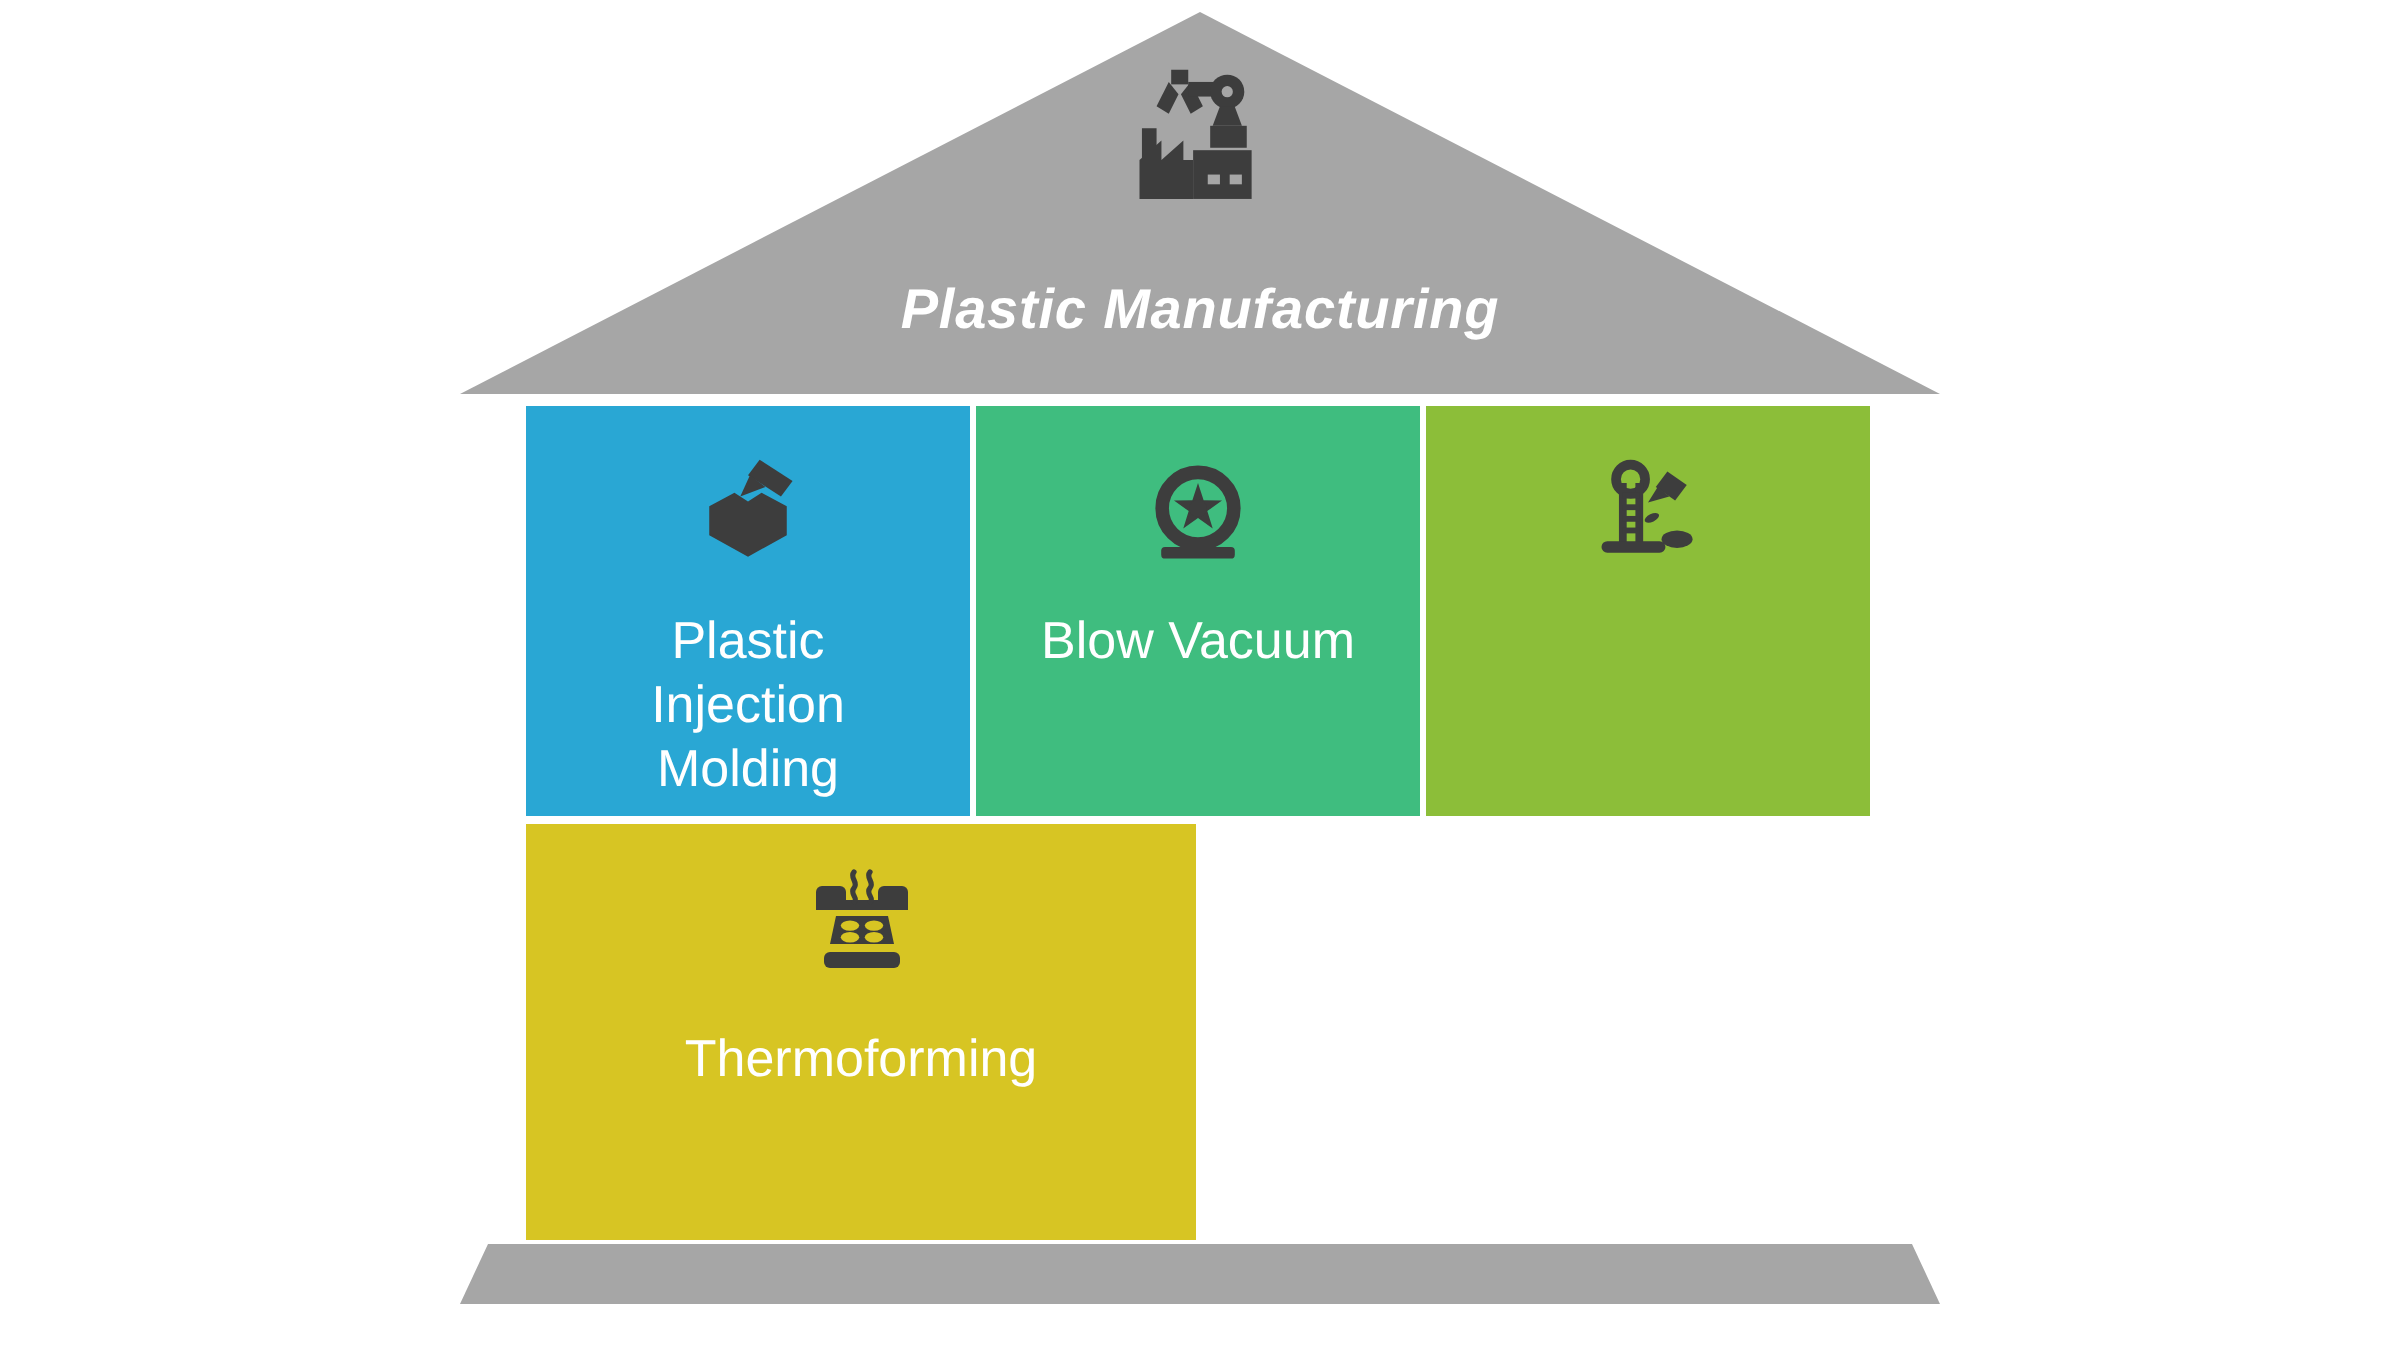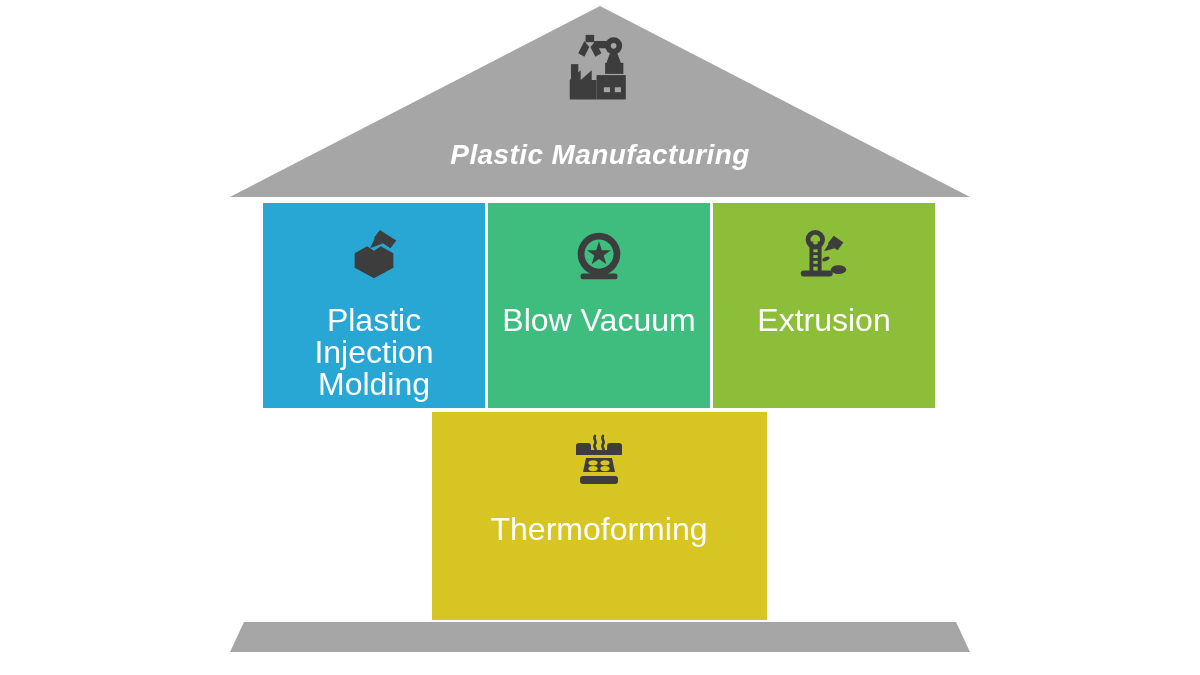--- a/index.html
+++ b/index.html
@@ -5,28 +5,28 @@
   html,body{margin:0;padding:0;background:#ffffff;}
   body{width:1200px;height:675px;overflow:hidden;font-family:"Liberation Sans",sans-serif;}
   .canvas{position:relative;width:1200px;height:675px;background:#ffffff;}
   .structure{position:absolute;left:0;top:0;width:1200px;height:675px;}
   .structure polygon{fill:var(--gray);}
   .roof-icon{position:absolute;left:559px;top:28px;width:80px;height:82px;display:flex;align-items:center;justify-content:center;}
   .title{position:absolute;left:0;top:139px;width:100%;text-align:center;color:var(--white);
          font-size:28px;font-weight:bold;font-style:italic;letter-spacing:.4px;}
   .row{position:absolute;left:263px;width:672px;display:flex;gap:3px;}
   .row1{top:203px;height:205px;}
-  .row2{top:412px;height:208px;justify-content:center;}
+  .row2{top:412px;height:208px;}
   .block{background:var(--c);display:flex;flex-direction:column;align-items:center;
          box-sizing:border-box;padding-top:20px;}
   .row1 .block{flex:1 1 0;}
   .row2 .block-thermoforming{flex:0 0 335px;}
   .row2 .block-vacuum{flex:1 1 0;}
   .icon-wrap{height:68px;display:flex;align-items:center;justify-content:center;}
-  .block-label{margin-top:13px;color:var(--white);font-size:32px;line-height:32px;
+  .block-label{margin-top:13px;color:var(--white);font-size:26px;line-height:32px;
                text-align:center;white-space:pre-line;font-weight:500;}
   .ic{display:block;}
   .ic .dark{fill:var(--icon);}
   .ic .cut{fill:var(--c);}
   .roof-icon .ic .cut{fill:var(--gray);}
   .ic .stroke-dark{stroke:var(--icon);fill:none;}
 </style>
 </head>
 <body>
 
@@ -104,21 +104,20 @@
             <rect x="19" y="33" width="8.5" height="3"></rect>
             <rect x="19" y="39" width="8.5" height="3"></rect>
             <rect x="8" y="46" width="33" height="6" rx="3"></rect>
             <polygon points="42,10 52,17 46,25 36,18"></polygon>
             <polygon points="37,18 43,23 32,26"></polygon>
             <ellipse cx="34" cy="34" rx="4" ry="2" transform="rotate(-25 34 34)"></ellipse>
             <ellipse cx="47" cy="45" rx="8" ry="4.5"></ellipse>
           </g>
         </svg>
       </span>
-      <div class="block-label">Extrusion</div>
     </div>
   </div>
 
   <div class="row row2">
 
     <div class="block block-thermoforming" style="--c: #d7c523;">
       <span class="icon-wrap">
         <svg class="ic" width="64" height="64" viewBox="0 0 64 64">
           <g class="dark">
             <rect x="9" y="9" width="15" height="12" rx="3"></rect>

